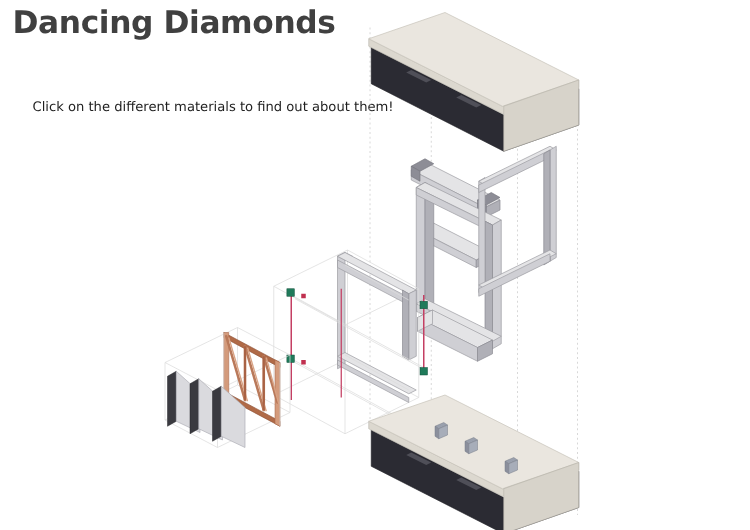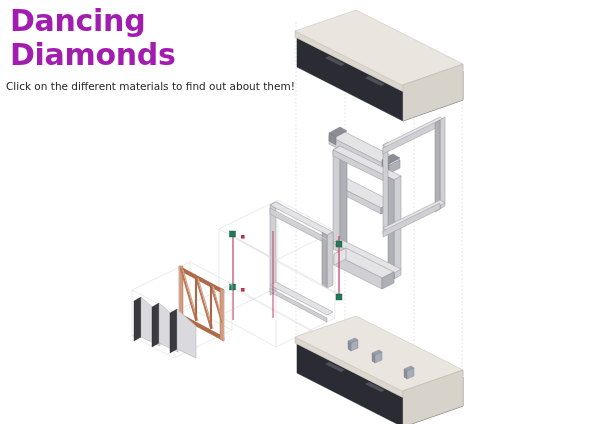--- a/index.html
+++ b/index.html
@@ -3,28 +3,28 @@
 <meta charset="utf-8">
 <style>
   html,body{margin:0;padding:0;}
   body{
     width:600px;height:424px;background:#ffffff;overflow:hidden;position:relative;
     font-family:"DejaVu Sans","Liberation Sans",sans-serif;color:#1b1b1b;
   }
 
   .text-block{position:absolute;left:10px;top:4px;width:300px;}
   .title{
-    font-size:30px;font-weight:700;letter-spacing:-0.3px;line-height:1.12;
-    color:#a21caf;margin:0;
+    font-size:25px;font-weight:700;letter-spacing:-0.3px;line-height:1.12;
+    color:#404040;margin:0;
   }
   .subtitle{
     font-size:17px;font-weight:400;line-height:1.2;color:#2a2a2a;margin:4px 0 0 0;
   }
   .instruction{
-    position:absolute;left:6px;top:80px;width:340px;
+    position:absolute;left:26px;top:80px;width:340px;
     font-size:10.5px;font-weight:400;color:#1f1f1f;line-height:1.3;margin:0;
   }
 
   .diagram{
     position:absolute;left:0;top:0;width:600px;height:424px;
   }
   .diagram svg{display:block;width:600px;height:424px;}
 </style>
 </head>
 <body>

